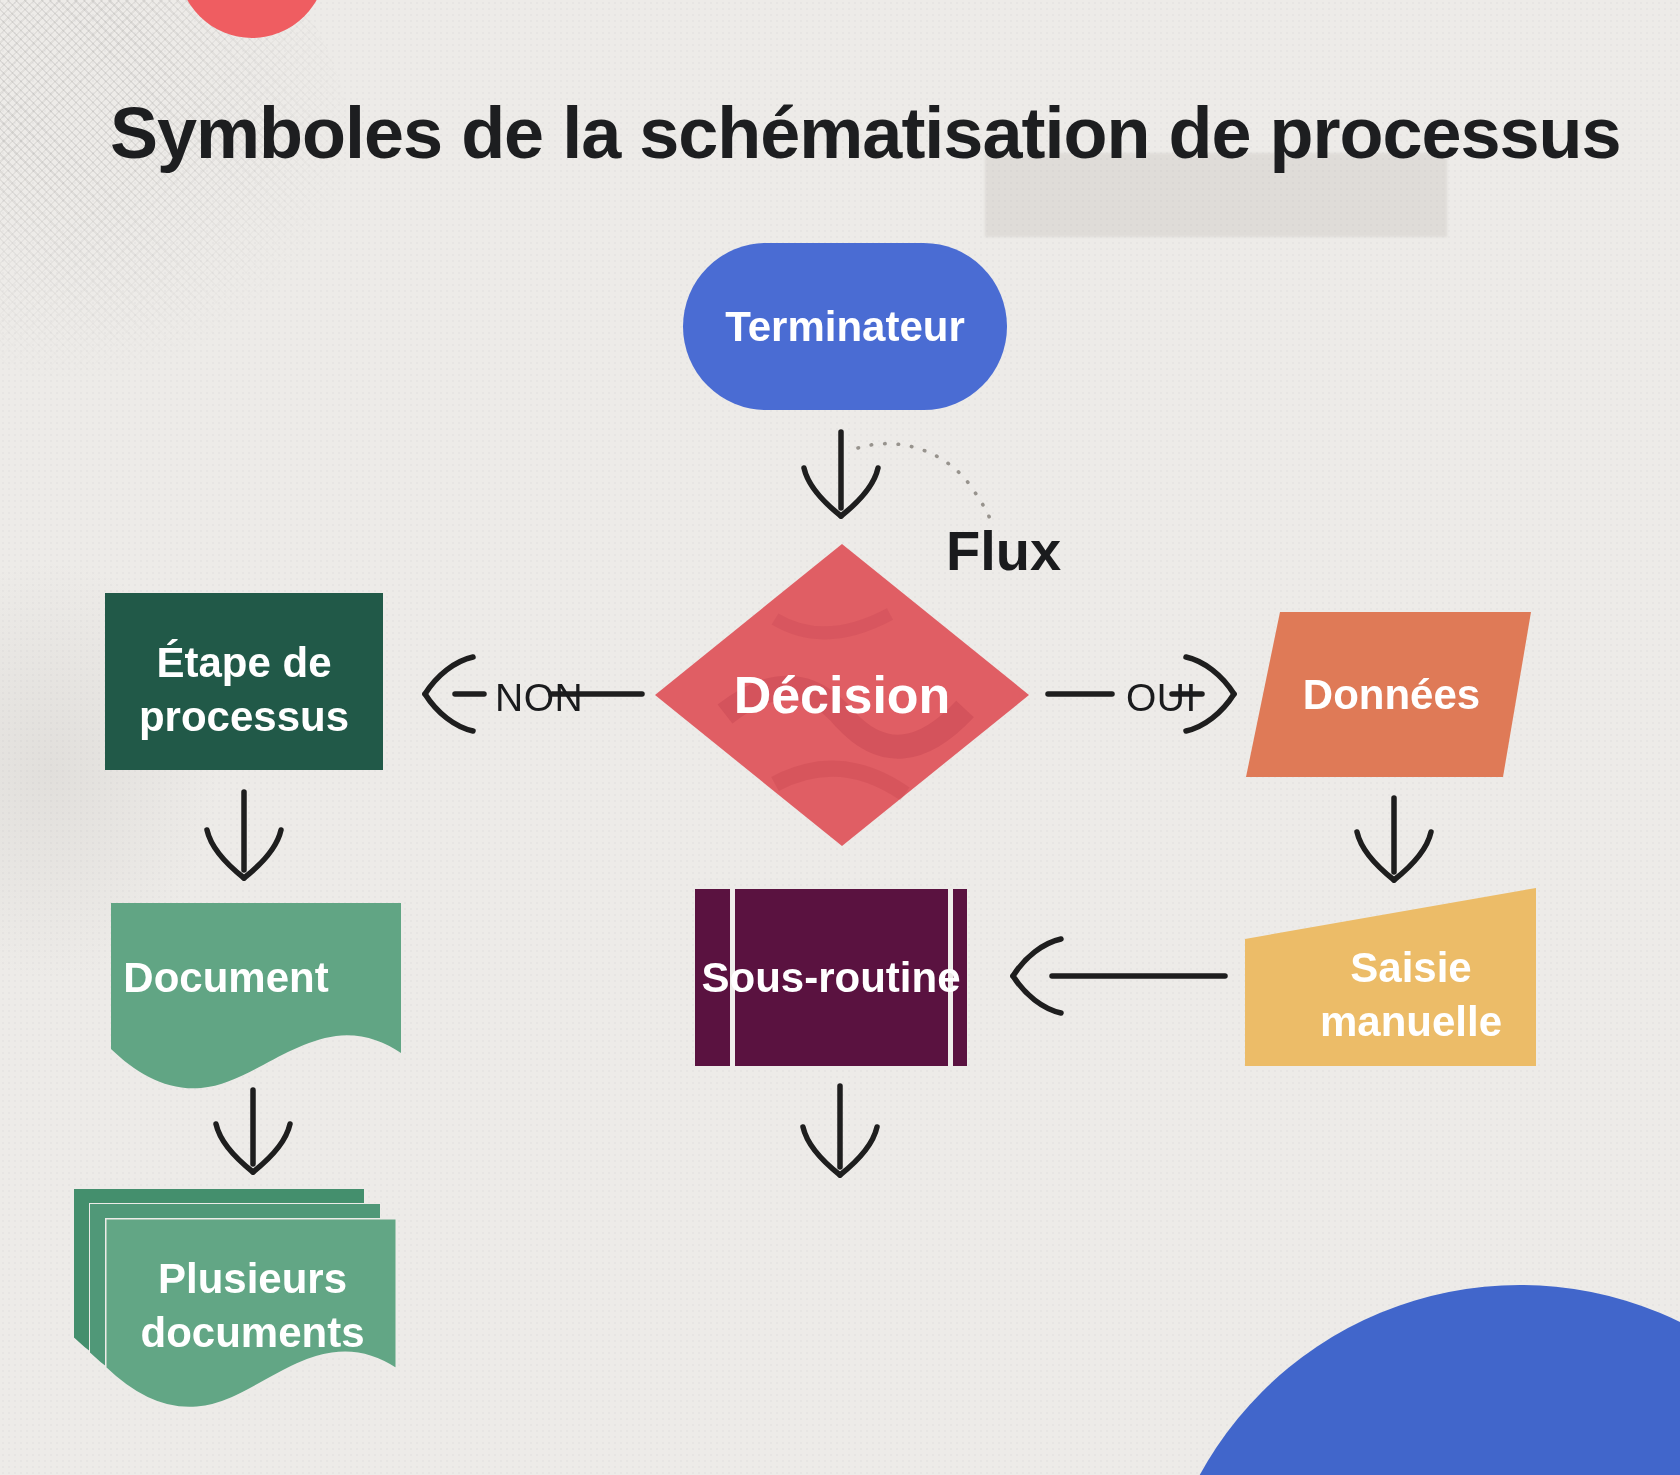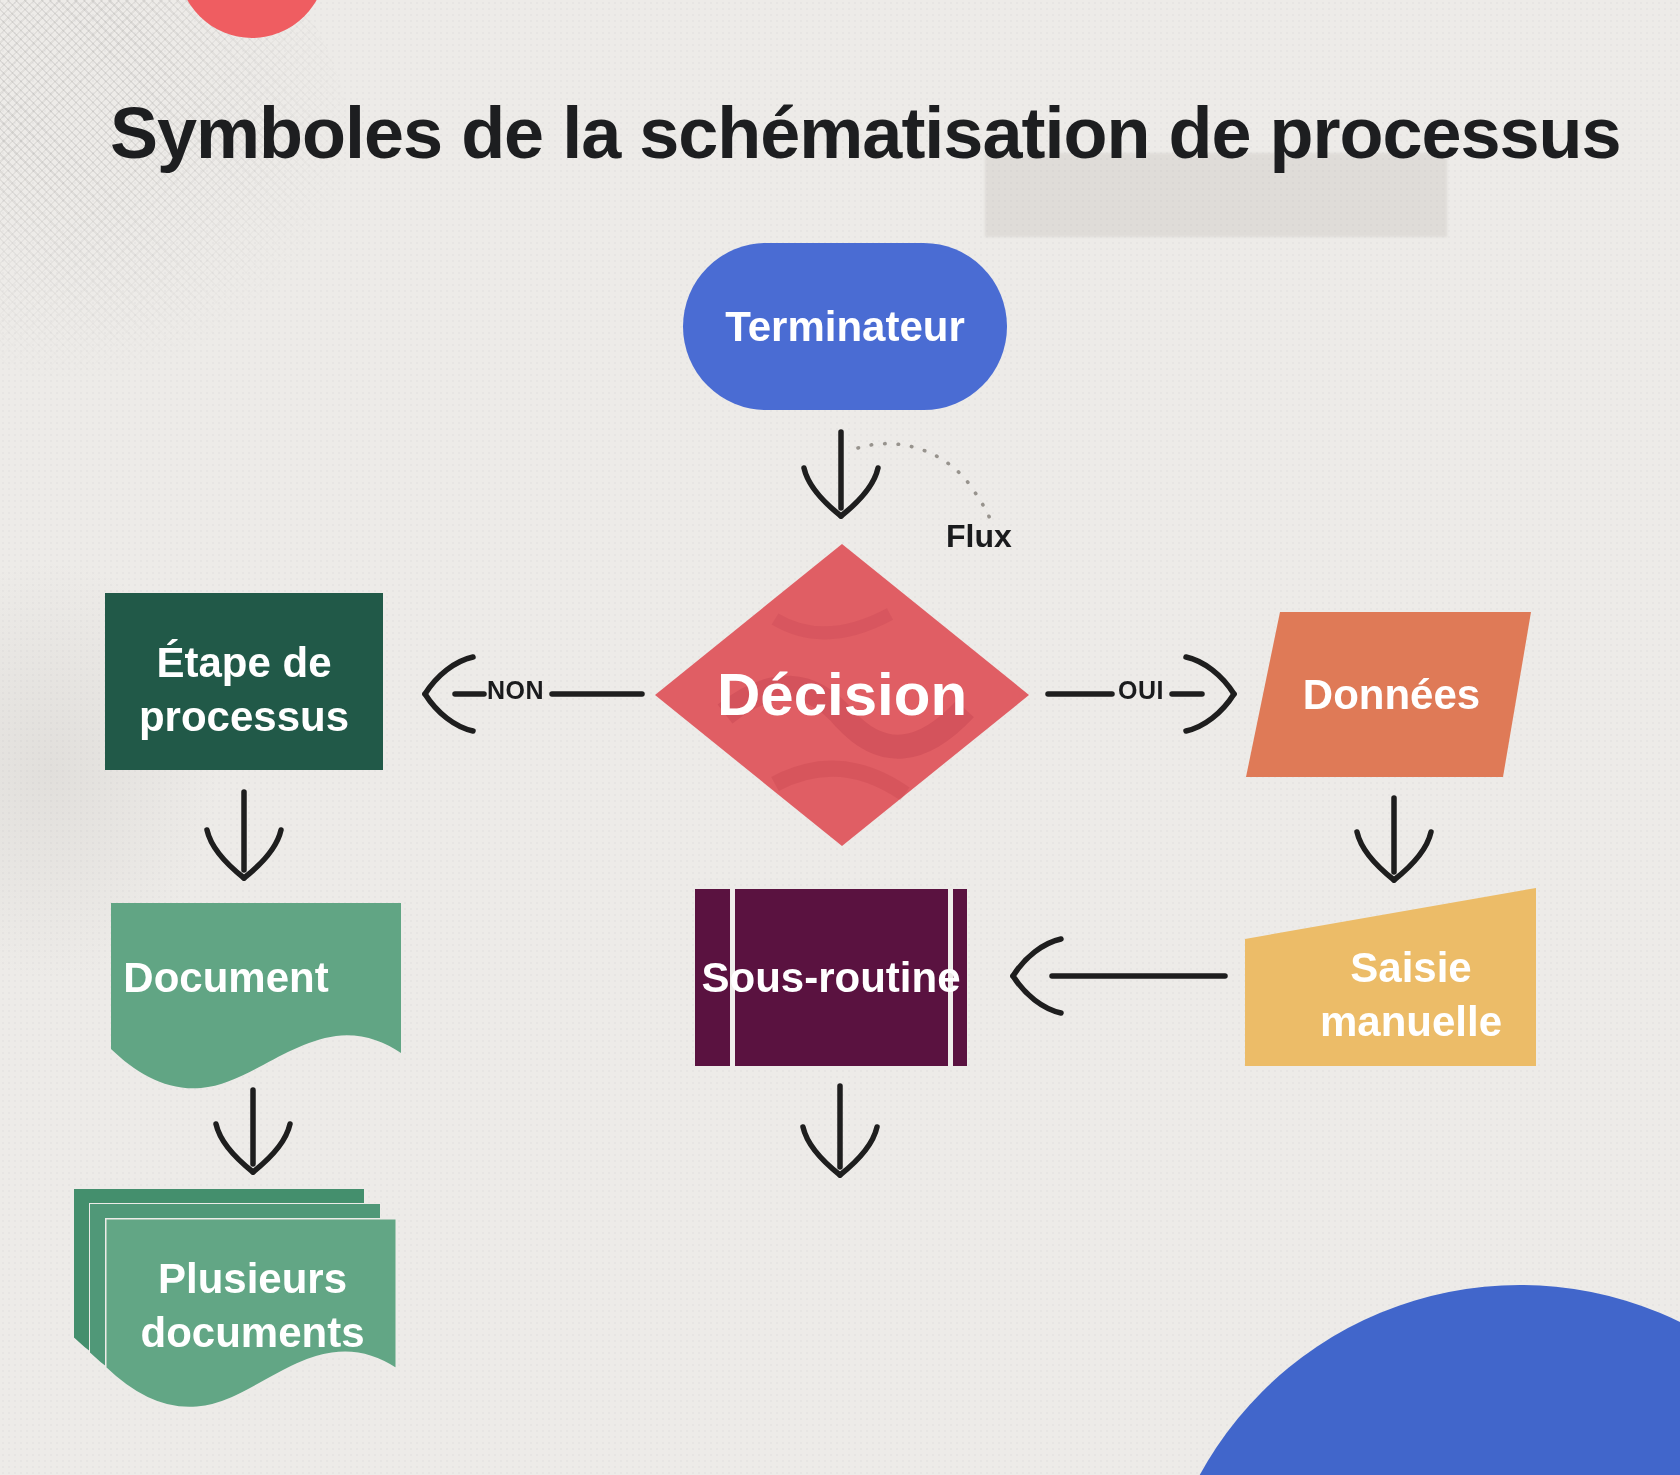--- a/index.html
+++ b/index.html
@@ -47,44 +47,44 @@
     position:absolute;left:110px;top:92px;
     font-size:72px;font-weight:700;letter-spacing:-1px;
     color:#1d1e20;white-space:nowrap;
   }
   
   .connectors{position:absolute;left:0;top:0;z-index:2;}
   .connectors path, .connectors line{stroke:#1e1e1e;stroke-width:5.5;fill:none;stroke-linecap:round;}
   .connectors .dotted{stroke:#97938d;stroke-width:3.6;stroke-dasharray:0.5 13;}
   .edge-label{
     position:absolute;z-index:3;color:#1a1b1d;
-    font-weight:700;font-size:25px;letter-spacing:0.5px;
+    font-weight:400;font-size:39px;letter-spacing:0.5px;margin-left:8px;
   }
   .flux-label{
     position:absolute;z-index:3;color:#1a1b1d;
-    font-weight:600;font-size:32px;letter-spacing:0px;
+    font-weight:600;font-size:56px;letter-spacing:0px;
   }
   
   .node{position:absolute;z-index:3;}
   .node-label{
     position:absolute;left:0;top:0;width:100%;height:100%;
     display:flex;align-items:center;justify-content:center;text-align:center;
     color:#ffffff;font-size:42px;font-weight:600;line-height:1.28;
   }
   .terminator{
     left:683px;top:243px;width:324px;height:167px;border-radius:84px;
     background:#4a6cd3;
   }
   .process-step{
     left:105px;top:593px;width:278px;height:177px;
     background:#215948;
   }
   .process-step .node-label{padding:8px 30px;width:calc(100% - 60px);}
   .diamond-wrap{left:655px;top:544px;width:374px;height:302px;}
-  .diamond-wrap .node-label{font-size:60px;}
+  .diamond-wrap .node-label{font-size:52px;}
   .document-wrap{left:111px;top:903px;width:230px;height:200px;}
   .document-wrap .node-label{height:150px;}
   .stack-sheet{position:absolute;z-index:3;}
   .stack-label{
     position:absolute;left:115px;top:1252px;width:275px;z-index:4;
     text-align:center;color:#fff;font-size:42px;font-weight:600;line-height:1.28;
   }
   .subroutine{
     left:695px;top:889px;width:272px;height:177px;background:#5a1240;
   }

